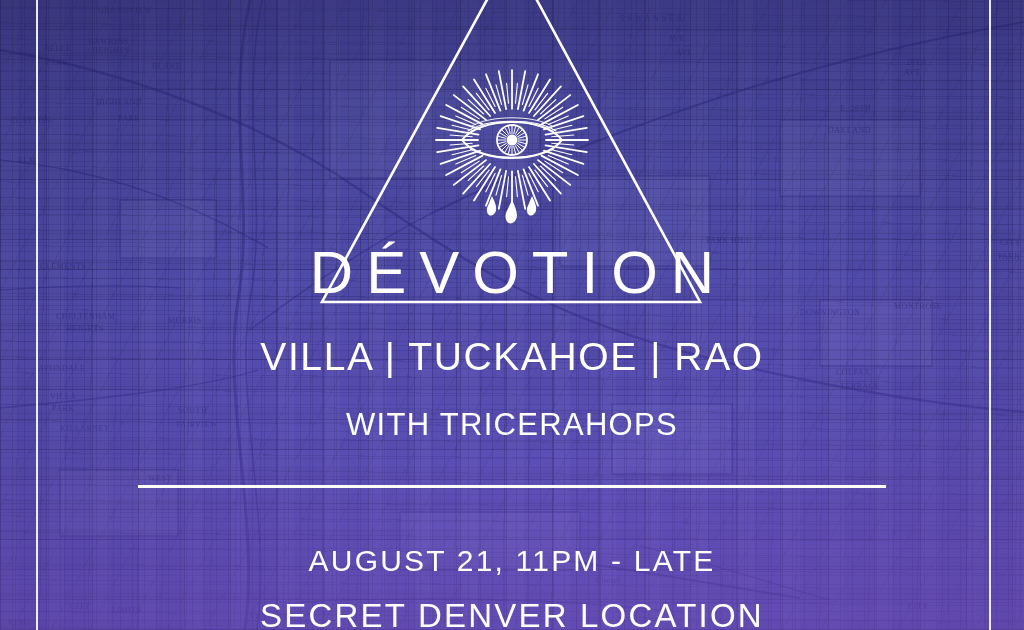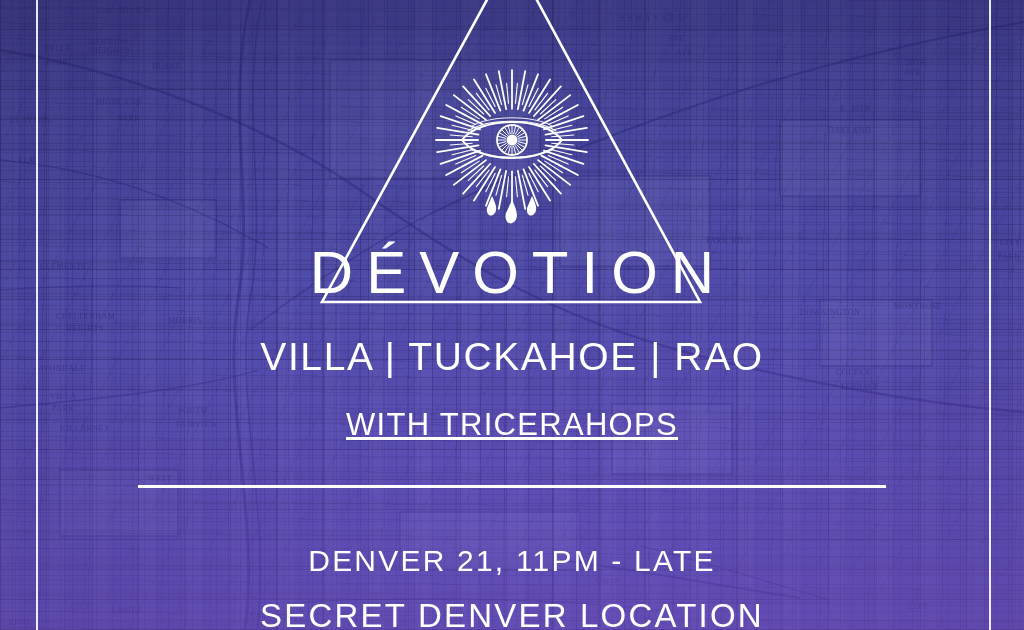--- a/index.html
+++ b/index.html
@@ -68,21 +68,21 @@
     position:absolute;left:0;right:0;top:243px;text-align:center;
     font-size:60px;font-weight:300;color:#fff;letter-spacing:13px;
     text-indent:13px;line-height:1;
   }
   .acts{
     position:absolute;left:0;right:0;top:337px;text-align:center;
     font-size:39px;font-weight:300;color:#fff;letter-spacing:1.6px;line-height:1;
   }
   .support{
     position:absolute;left:0;right:0;top:409px;text-align:center;
-    font-size:31px;font-weight:300;color:#fff;letter-spacing:1.3px;line-height:1;text-decoration:underline;
+    font-size:31px;font-weight:300;color:#fff;letter-spacing:1.3px;line-height:1;
   }
   .divider{
     position:absolute;left:138px;top:485px;width:748px;height:3px;background:#fff;
   }
   .date{
     position:absolute;left:0;right:0;top:546px;text-align:center;
     font-size:30px;font-weight:300;color:#fff;letter-spacing:2.2px;line-height:1;
   }
   .venue{
     position:absolute;left:0;right:0;top:599px;text-align:center;
@@ -301,16 +301,16 @@
         <path d="M532 196 C 536 204, 538 210, 534 214 C 530 218, 526 214, 527 208 Z"></path>
       </g>
     </g>
   </svg>
 
   <div class="content">
     <div class="title">DÉVOTION</div>
     <div class="acts">VILLA | TUCKAHOE | RAO</div>
     <div class="support">WITH TRICERAHOPS</div>
     <div class="divider"></div>
-    <div class="date">DENVER 21, 11PM - LATE</div>
+    <div class="date">AUGUST 21, 11PM - LATE</div>
     <div class="venue">SECRET DENVER LOCATION</div>
   </div>
 </div>
 
 </body></html>

